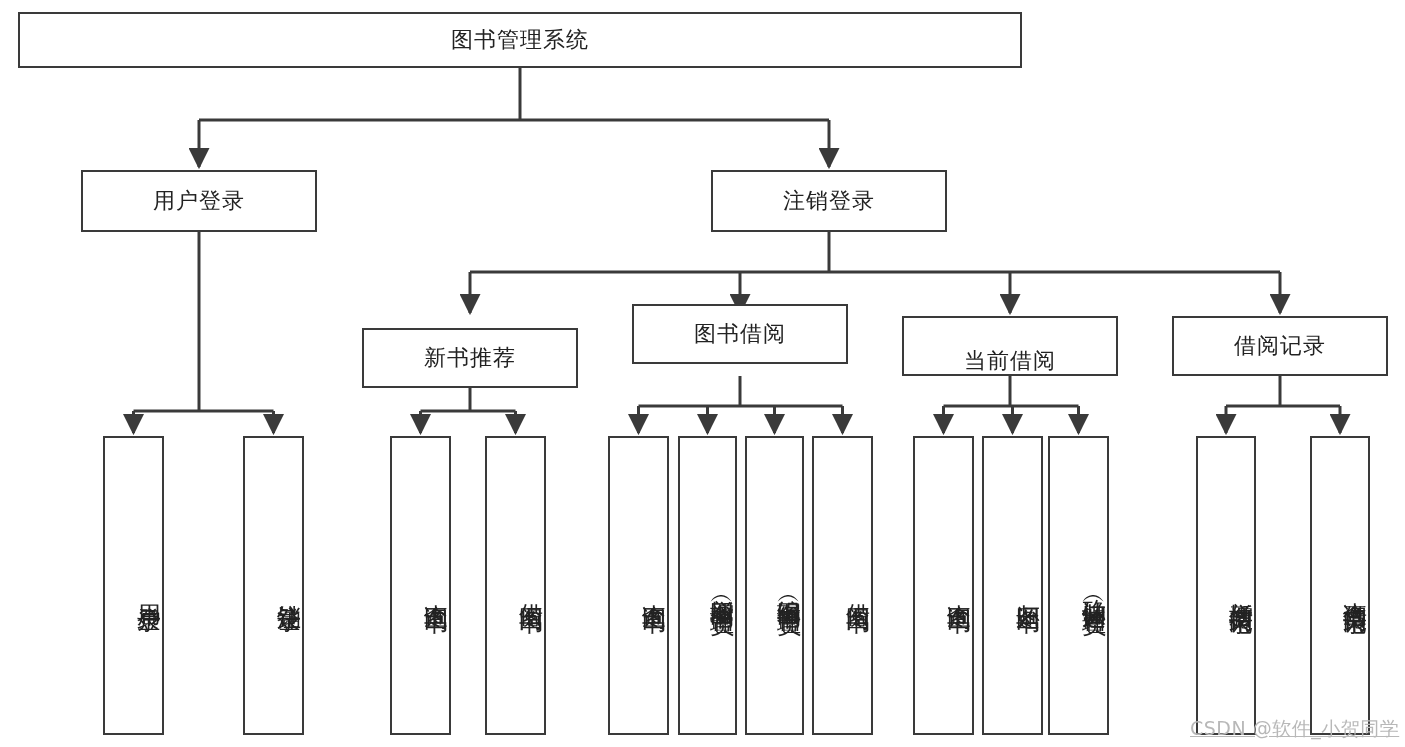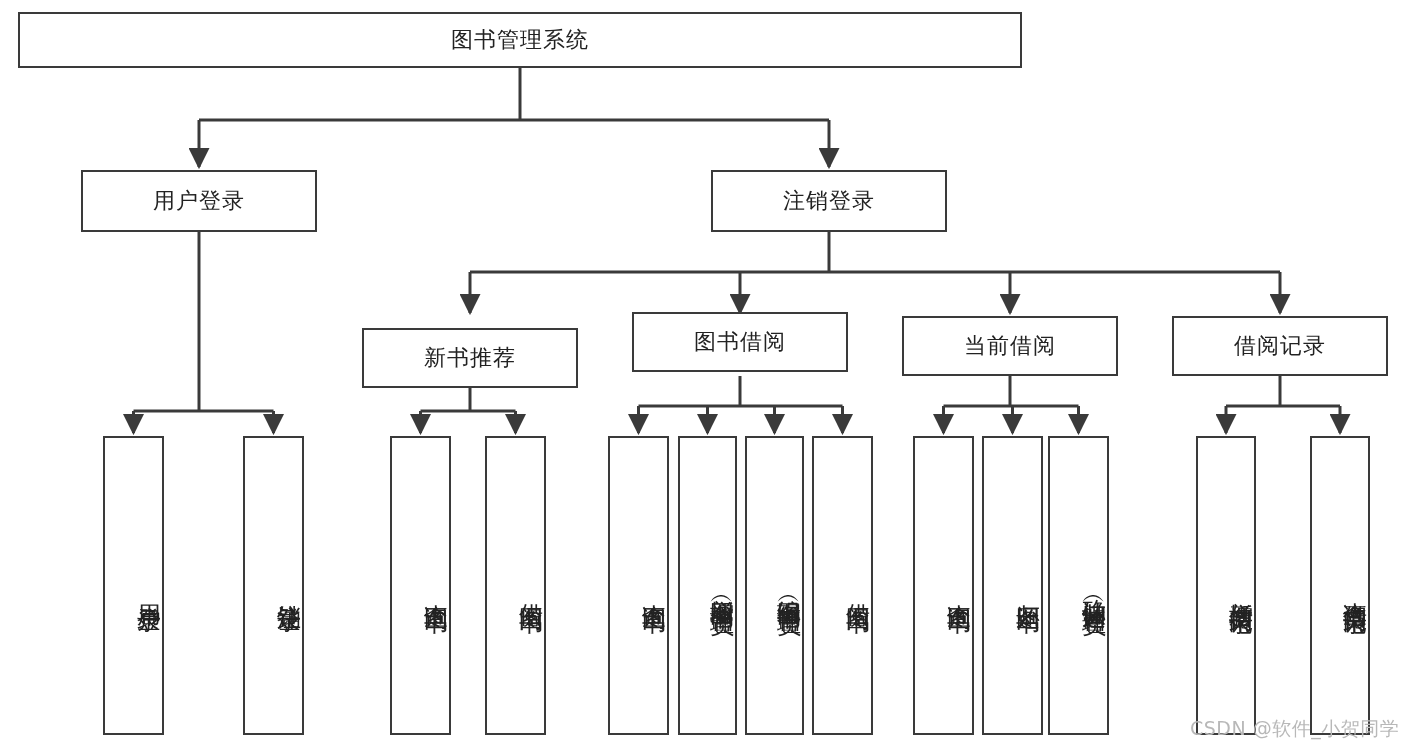--- a/index.html
+++ b/index.html
@@ -119,24 +119,24 @@
       </div>
       <div class="node horizontal" style="left: 81px; top: 170px; width: 236px; height: 62px;">
         <span>用户登录</span>
       </div>
       <div class="node horizontal" style="left: 711px; top: 170px; width: 236px; height: 62px;">
         <span>注销登录</span>
       </div>
       <div class="node horizontal" style="left: 362px; top: 328px; width: 216px; height: 60px;">
         <span>新书推荐</span>
       </div>
-      <div class="node horizontal" style="left: 632px; top: 312px; width: 216px; height: 60px;">
+      <div class="node horizontal" style="left: 632px; top: 304px; width: 216px; height: 60px;">
         <span>图书借阅</span>
       </div>
-      <div class="node horizontal" style="left: 902px; top: 316px; width: 216px; height: 60px;">
+      <div class="node horizontal" style="left: 902px; top: 316px; width: 216px; height: 60px; align-items: flex-end;">
         <span>当前借阅</span>
       </div>
       <div class="node horizontal" style="left: 1172px; top: 316px; width: 216px; height: 60px;">
         <span>借阅记录</span>
       </div>
       <div class="node vertical" style="left: 103px; top: 436px; width: 61px; height: 299px;">
         <span class="vtext">用户登录</span>
       </div>
       <div class="node vertical" style="left: 243px; top: 436px; width: 61px; height: 299px;">
         <span class="vtext">注销登录</span>
@@ -169,15 +169,15 @@
         <span class="vtext">确认归还（管理员）</span>
       </div>
       <div class="node vertical" style="left: 1196px; top: 436px; width: 60px; height: 299px;">
         <span class="vtext">新增借阅记录</span>
       </div>
       <div class="node vertical" style="left: 1310px; top: 436px; width: 60px; height: 299px;">
         <span class="vtext">查询借阅记录</span>
       </div>
     </div>
 
-  <div class="watermark" style="left: 1190px; top: 716px;">CSDN @软件_小贺同学</div>
+  <div class="watermark" style="left: 1190px; top: 716px; text-decoration: underline;">CSDN @软件_小贺同学</div>
 
 </div>
 
 </body></html>

